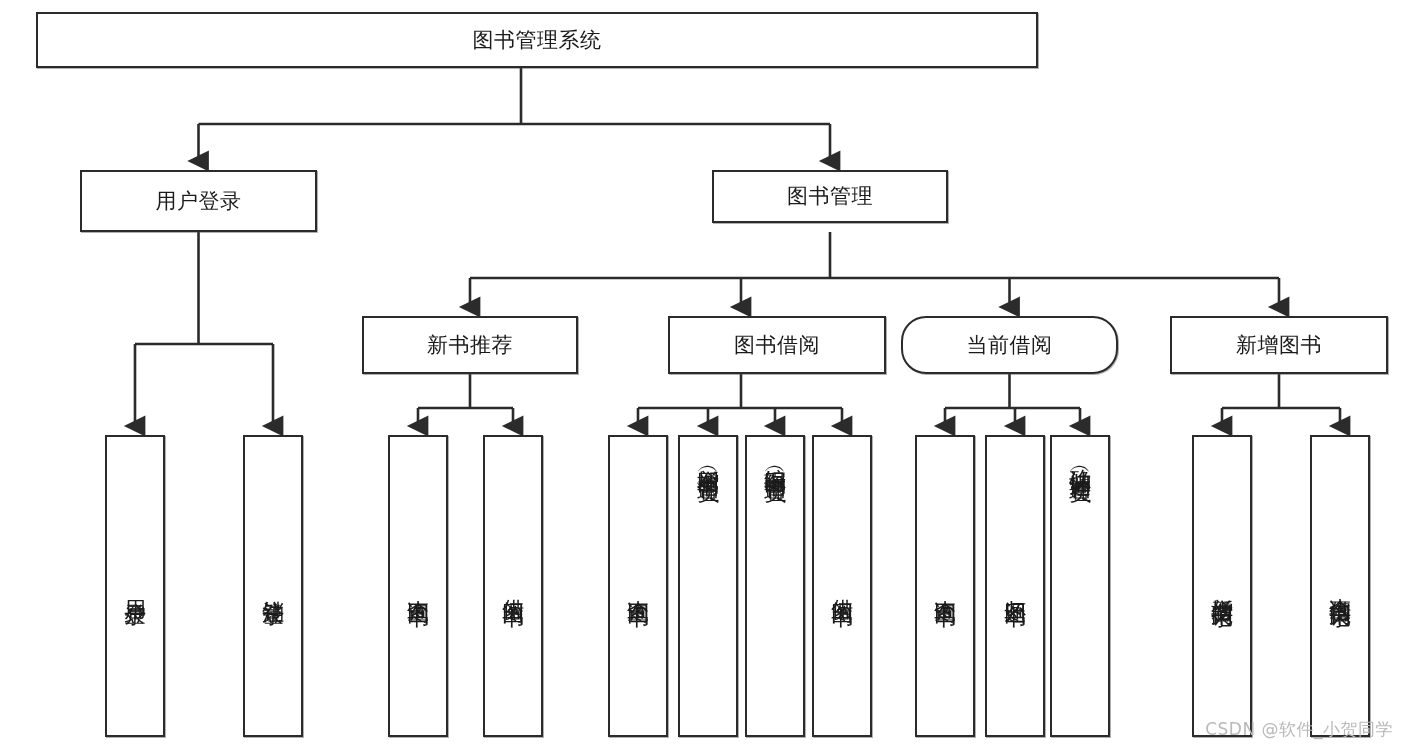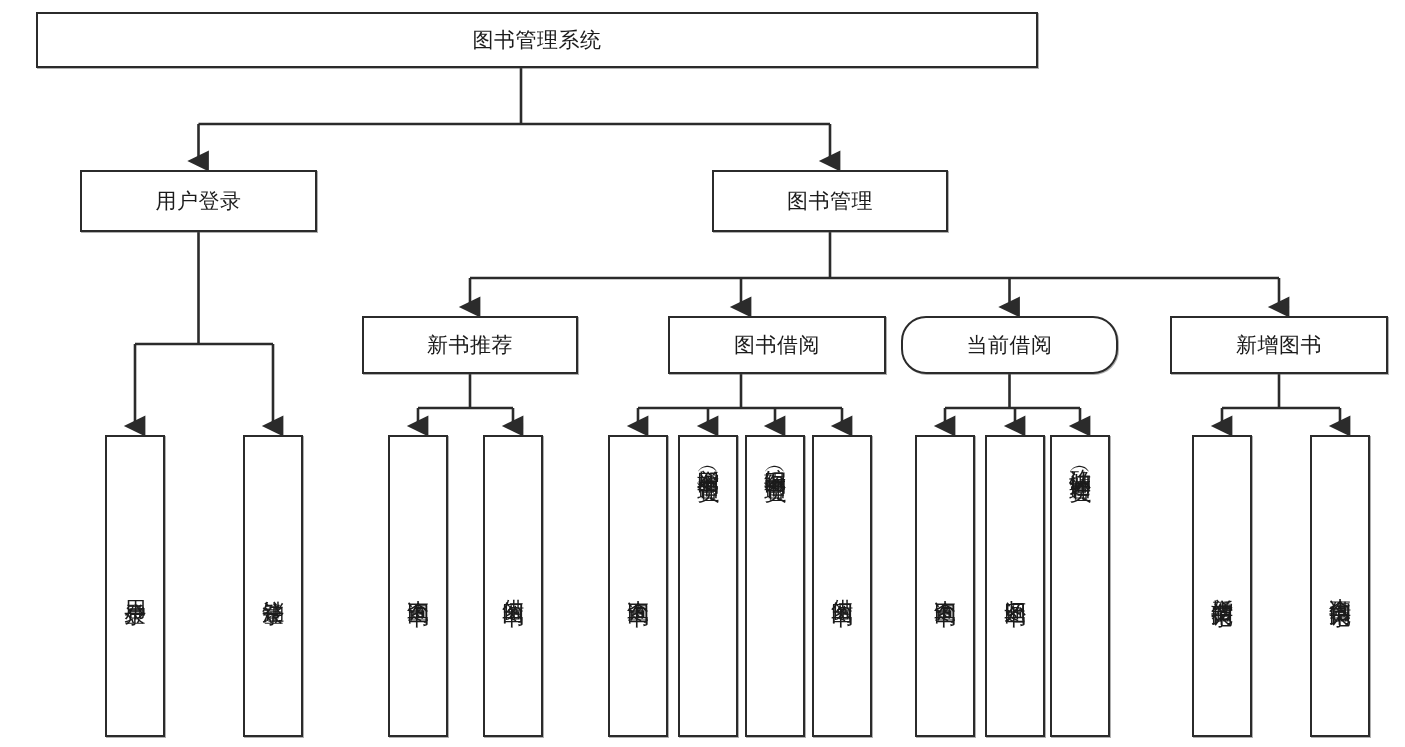--- a/index.html
+++ b/index.html
@@ -122,21 +122,21 @@
       </g>
   </svg>
 
   <div id="nodes-layer">
       <div class="node horizontal" style="left: 20px; top: 12px; width: 1002px; height: 56px; margin-left: 16px;">
         <span class="label">图书管理系统</span>
       </div>
       <div class="node horizontal" style="left: 80px; top: 170px; width: 237px; height: 62px;">
         <span class="label">用户登录</span>
       </div>
-      <div class="node horizontal" style="left: 712px; top: 170px; width: 236px; height: 62px;">
+      <div class="node horizontal" style="left: 712px; top: 170px; width: 236px; height: 53px;">
         <span class="label">图书管理</span>
       </div>
       <div class="node horizontal" style="left: 362px; top: 316px; width: 216px; height: 58px; justify-content: center;">
         <span class="label">新书推荐</span>
       </div>
       <div class="node horizontal" style="left: 668px; top: 316px; width: 218px; height: 58px;">
         <span class="label">图书借阅</span>
       </div>
       <div class="node horizontal" style="left: 901px; top: 316px; width: 217px; height: 58px; border-radius: 25px;">
         <span class="label">当前借阅</span>
@@ -178,14 +178,15 @@
         <span class="label">确认归还（管理员）</span>
       </div>
       <div class="node vertical mid" style="left: 1192px; top: 435px; width: 60px; height: 302px;">
         <span class="label">新增借阅记录</span>
       </div>
       <div class="node vertical mid" style="left: 1310px; top: 435px; width: 60px; height: 302px;">
         <span class="label">查询借阅记录</span>
       </div>
     </div>
 
+  <div id="watermark">CSDN @软件_小贺同学</div>
 
 </div>
 
 </body></html>

